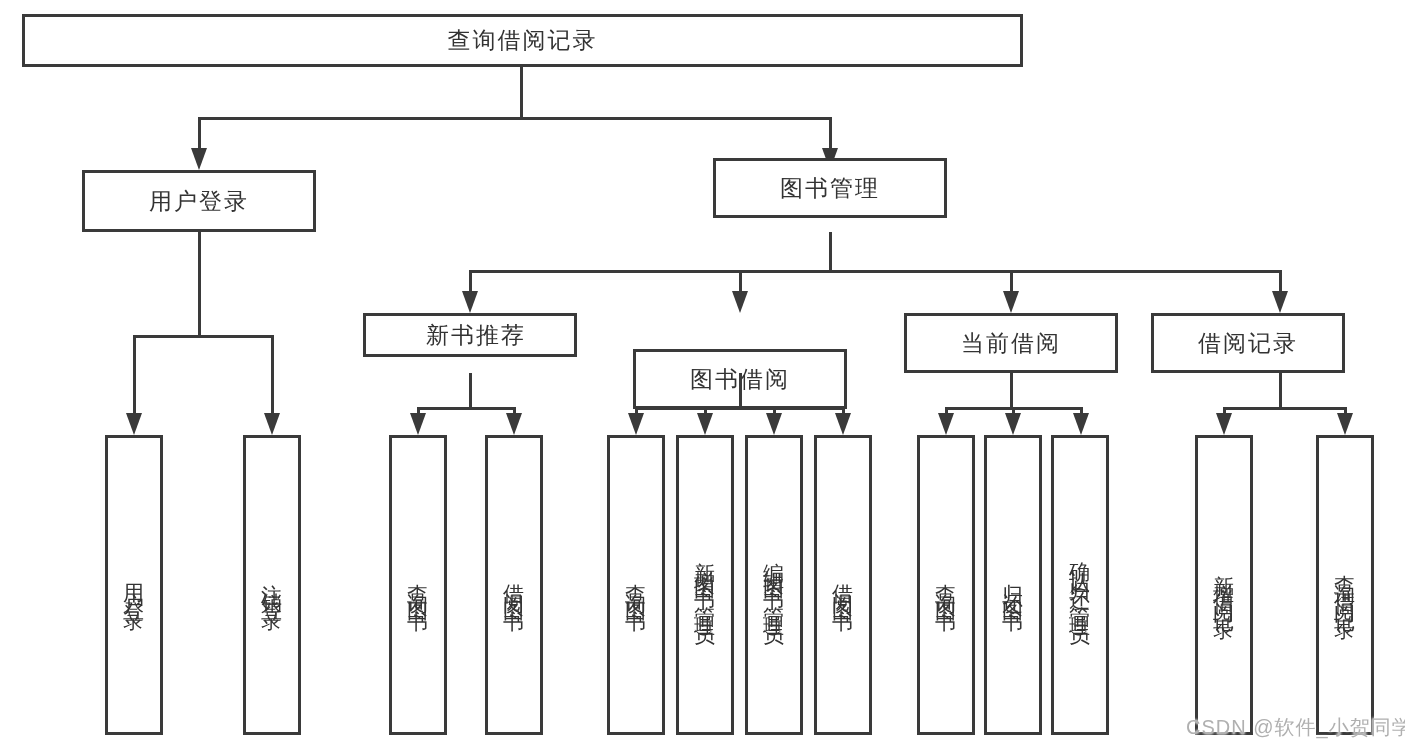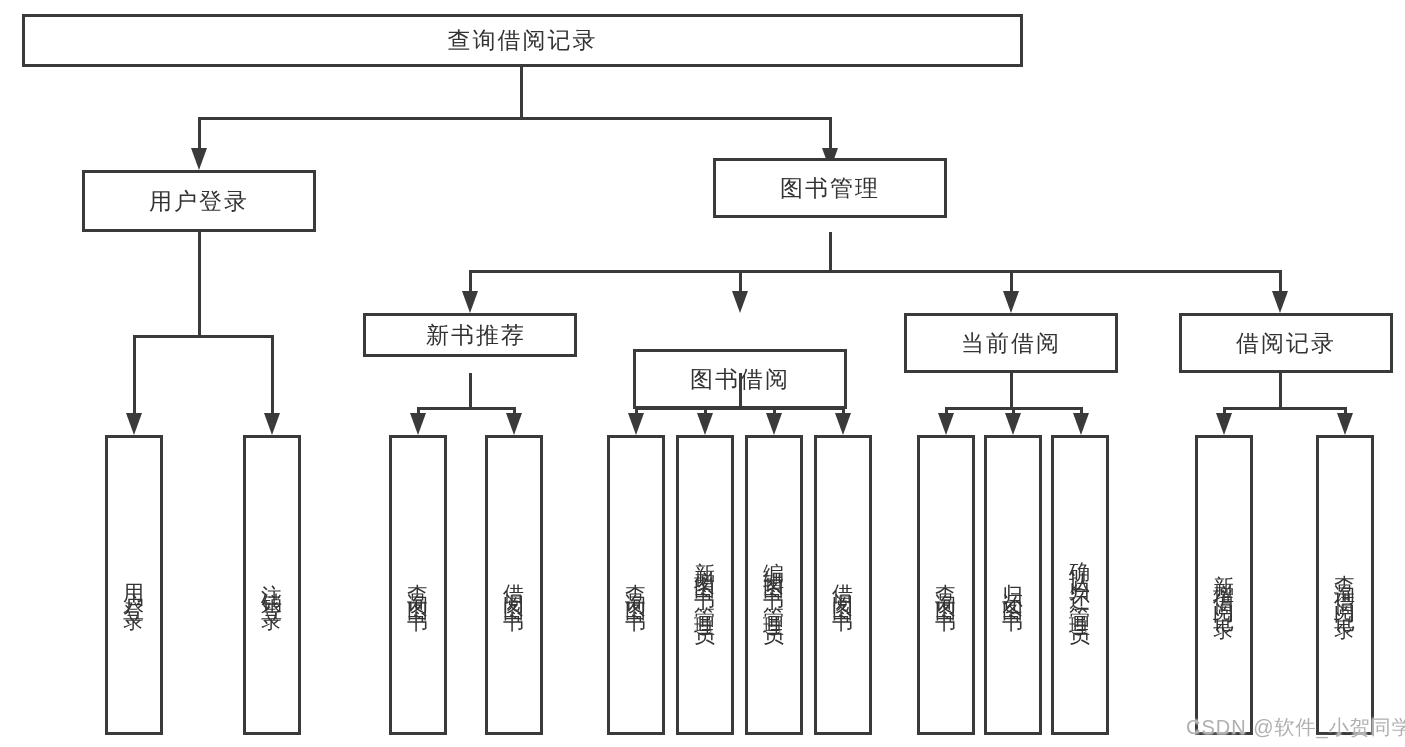--- a/index.html
+++ b/index.html
@@ -80,21 +80,21 @@
 
   <div class="hbox" style="left:363px;top:313px;width:214px;height:44px;padding-left:12px;">
     <span class="hl">新书推荐</span>
   </div>
   <div class="hbox" style="left:633px;top:313px;width:214px;height:60px;margin-top:36px;">
     <span class="hl">图书借阅</span>
   </div>
   <div class="hbox" style="left:904px;top:313px;width:214px;height:60px;">
     <span class="hl">当前借阅</span>
   </div>
-  <div class="hbox" style="left:1151px;top:313px;width:214px;height:60px;margin-left:28px;">
+  <div class="hbox" style="left:1151px;top:313px;width:194px;height:60px;">
     <span class="hl">借阅记录</span>
   </div>
 
   <div class="vline" style="left:198px;top:232px;height:105px;"></div>
   <div class="hline" style="left:133px;top:335px;width:141px;"></div>
   <div class="vline" style="left:133px;top:335px;height:83px;"></div>
   <div class="vline" style="left:271px;top:335px;height:83px;"></div>
   <div class="arr" style="left:126px;top:413px;"></div>
   <div class="arr" style="left:264px;top:413px;"></div>
 

